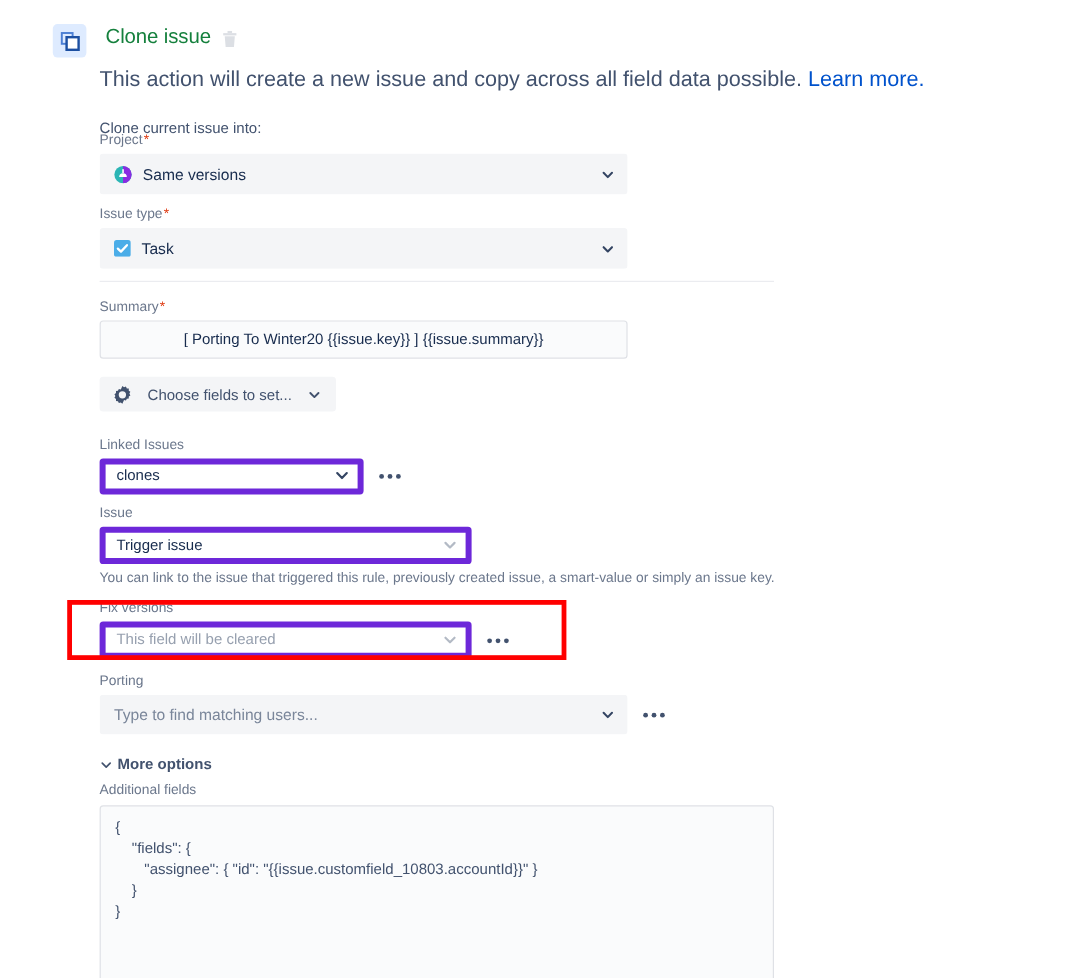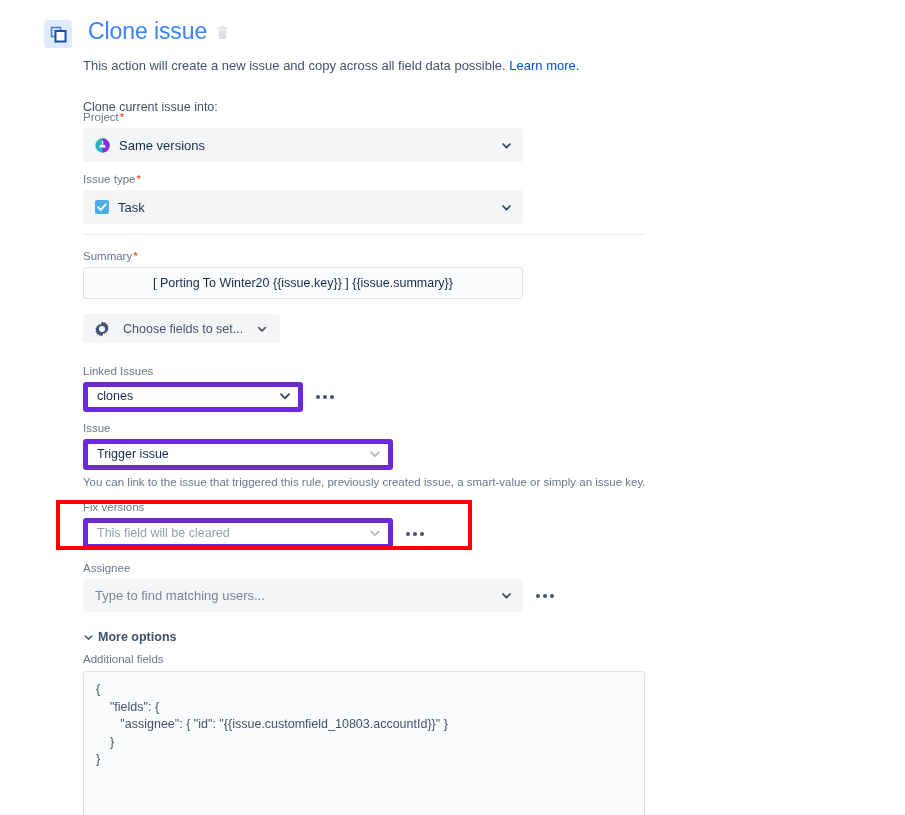--- a/index.html
+++ b/index.html
@@ -36,40 +36,40 @@
     justify-content: center;
     flex: none;
   }
   .title-wrap {
     display: flex;
     align-items: center;
     margin-left: 16px;
     margin-top: -3px;
   }
   .page-title {
-    font-size: 23px;
+    font-size: 17px;
     font-weight: 400;
-    color: #3b82f6;
+    color: #15803d;
     letter-spacing: -0.1px;
     line-height: 28px;
   }
   .trash-btn {
     margin-left: 9px;
     margin-top: 3px;
     display: inline-flex;
     align-items: center;
     justify-content: center;
   }
 
   
   .intro-text {
     position: absolute;
     left: 83px;
     top: 58px;
-    font-size: 13px;
+    font-size: 18px;
     color: #42526e;
     line-height: 16px;
   }
   .link { color: #0052cc; text-decoration: none; }
 
   .clone-into {
     position: absolute;
     left: 83px;
     top: 99px;
     font-size: 12.5px;
@@ -388,21 +388,21 @@
         <span></span>
         <span></span>
         <span></span>
       </div>
     </div>
   </div>
 
   <div class="annotation"></div>
 
   <div class="field-block" style="left:83px; top:561px;">
-    <div class="field-label">Assignee</div>
+    <div class="field-label">Porting</div>
     <div class="row-with-dots">
       <div class="select-filled" style="width:440px; height:33px;">
         <span class="val placeholder">Type to find matching users...</span>
         <span class="chev">
           <svg width="13" height="13" viewBox="0 0 13 13">
               <path d="M3 5 L6.5 8.6 L10 5" fill="none" stroke="#344563" stroke-width="1.7" stroke-linecap="round" stroke-linejoin="round"></path>
             </svg>
         </span>
       </div>
       <div class="dots">

